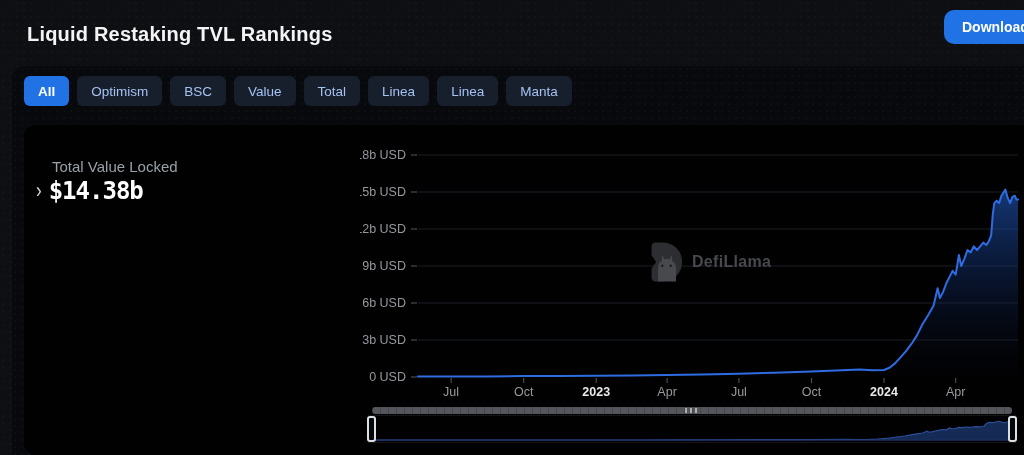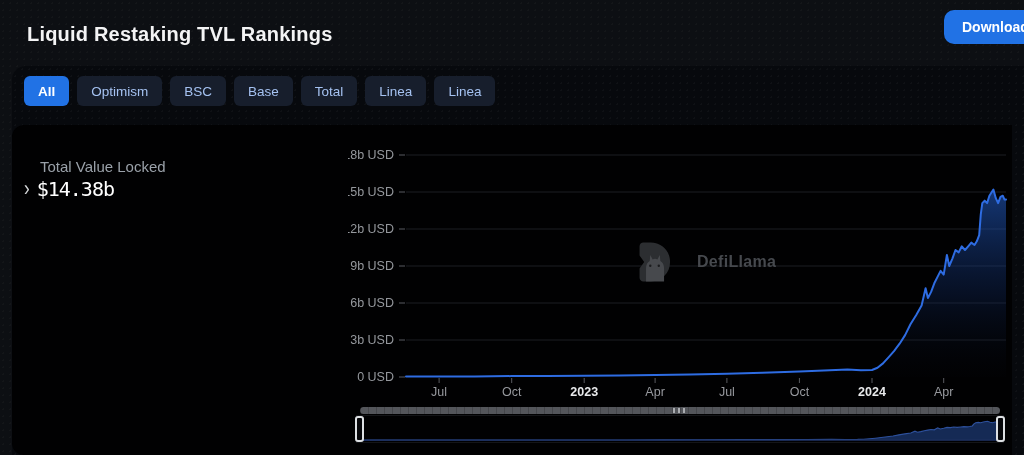--- a/index.html
+++ b/index.html
@@ -27,32 +27,32 @@
     border-radius:14px 0 0 0;
   }
   .chips{position:absolute;left:12px;top:10px;display:flex;gap:8px}
   .chip{
     height:30px;display:inline-flex;align-items:center;padding:0 14px;
     border-radius:6px;background:#171e2c;color:#a5c2f1;
     font-size:13.5px;font-weight:500;border:none;font-family:inherit;cursor:pointer;
   }
   .chip.active{background:#2172e5;color:#ffffff;font-weight:600}
   .chart-panel{
-    position:absolute;left:0;top:59px;width:1000px;height:330px;
+    position:absolute;left:12px;top:59px;width:1000px;height:330px;
     background:#010102;border-radius:12px 0 0 12px;
   }
   .stats-label{position:absolute;left:28px;top:33px;color:#9aa1a9;font-size:15px}
   .stats-value-row{position:absolute;left:12px;top:52px;display:flex;align-items:center;gap:7px}
   .chev{color:#d6d8da;font-size:17px;line-height:1;cursor:pointer;transform:scaleY(1.25);font-weight:400}
   .stats-value{
-    font-family:"DejaVu Sans Mono",monospace;font-weight:400;font-size:20px;
+    font-family:"DejaVu Sans Mono",monospace;font-weight:700;font-size:24px;
     color:#ffffff;letter-spacing:-1px;
   }
   #main-chart{position:absolute;left:336px;top:15px;width:664px;height:262px}
-  .watermark{position:absolute;left:622px;top:116px;display:flex;align-items:center;gap:26px}
+  .watermark{position:absolute;left:622px;top:116px;display:flex;align-items:center;gap:9px}
   .wm-icon{width:37px;height:42px}
   .wm-text{color:#46494e;font-size:16px;font-weight:700;letter-spacing:.3px}
   .scrollbar{
     position:absolute;left:348px;top:282px;width:640px;height:7px;
     background:#54565b;border-radius:4px;cursor:pointer;
     background-image:repeating-linear-gradient(90deg, rgba(0,0,0,0.18) 0 1px, transparent 1px 8px);
   }
   .grip{
     position:absolute;left:50%;top:1px;margin-left:-7px;width:14px;height:5px;
     background:repeating-linear-gradient(90deg,#aaacb0 0 2px, transparent 2px 5px);
@@ -74,24 +74,25 @@
 
 <div>
   <h1 class="page-title">Liquid Restaking TVL Rankings</h1>
   <button class="download-btn">Download .csv</button>
 
   <div class="outer-panel">
     <div class="chips">
         <button class="chip active">All</button>
         <button class="chip">Optimism</button>
         <button class="chip">BSC</button>
-        <button class="chip">Base</button>
+        <button class="chip">Value</button>
         <button class="chip">Total</button>
         <button class="chip">Linea</button>
         <button class="chip">Linea</button>
+        <button class="chip">Manta</button>
       </div>
 
     <div class="chart-panel">
       <div class="stats-label">Total Value Locked</div>
       <div class="stats-value-row">
         <span class="chev">›</span>
         <span class="stats-value">$14.38b</span>
       </div>
 
       <svg id="main-chart" viewBox="0 0 664 262">

